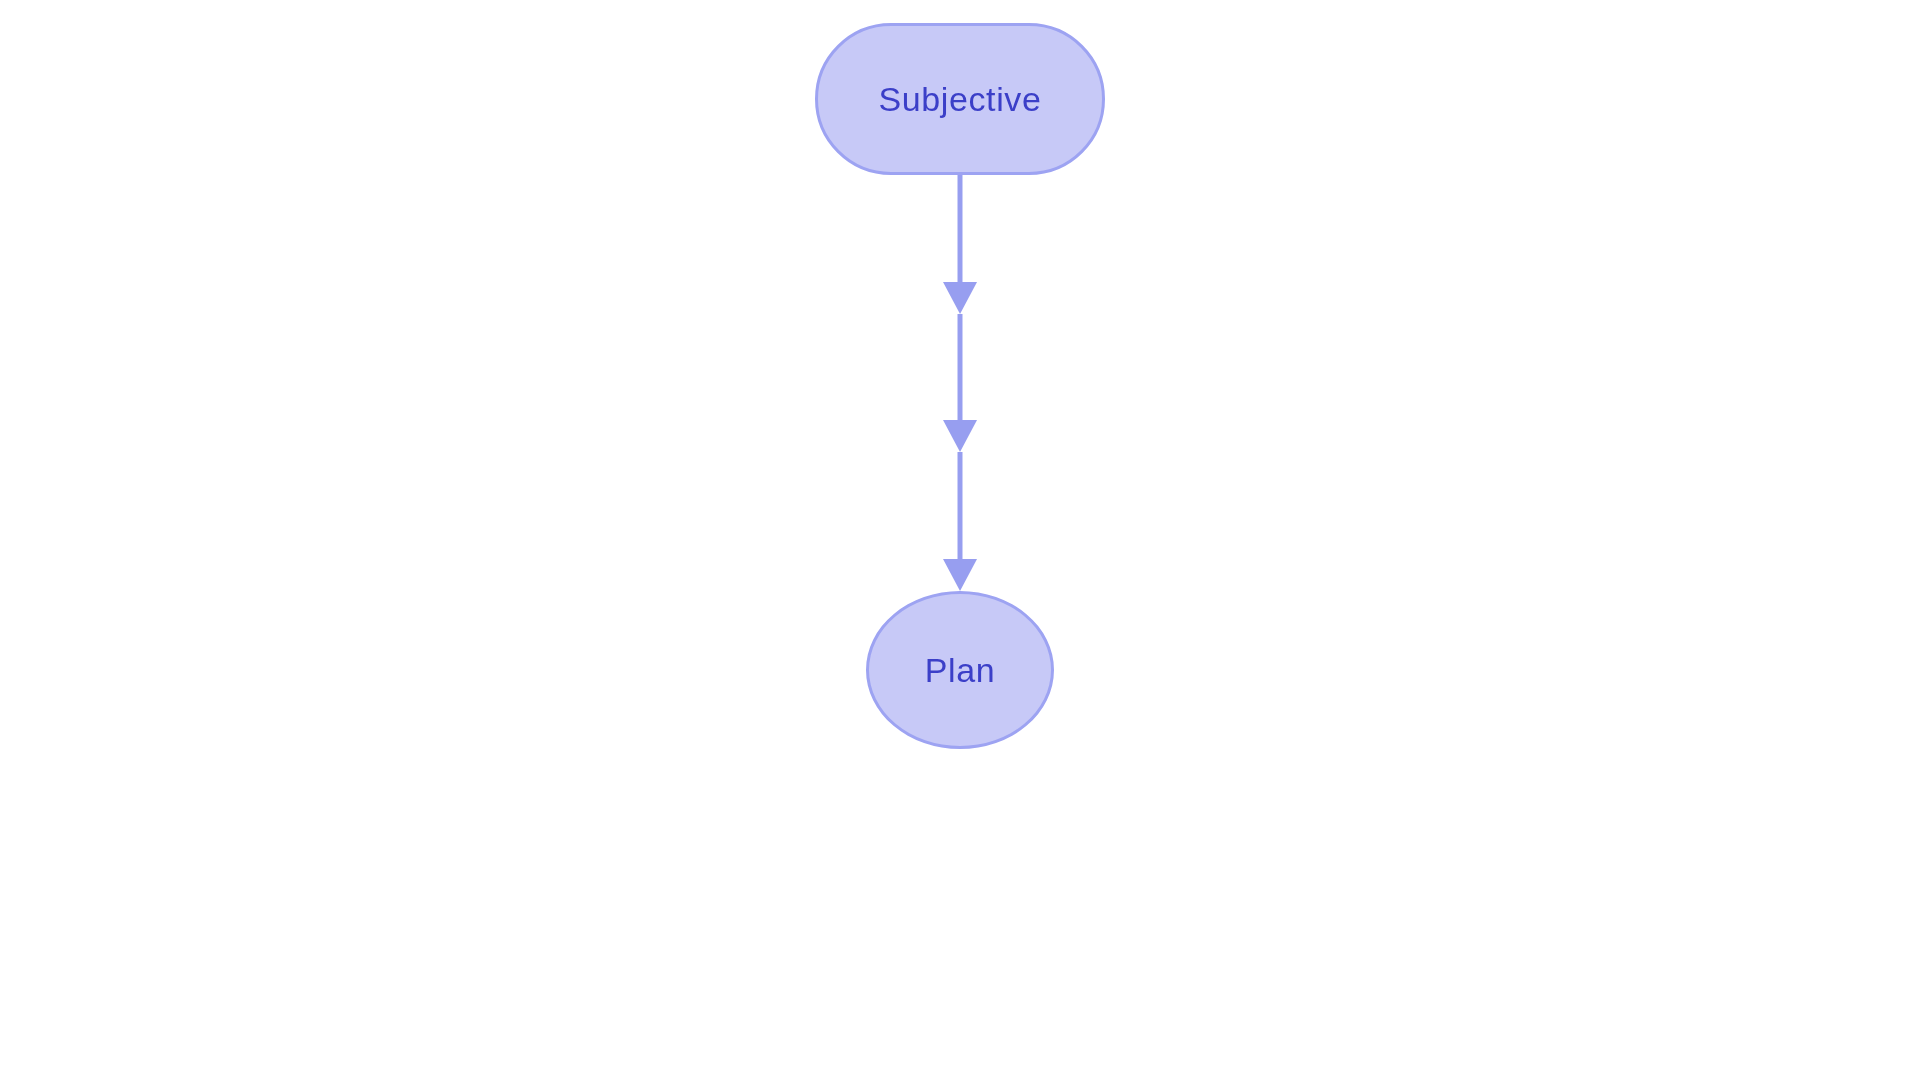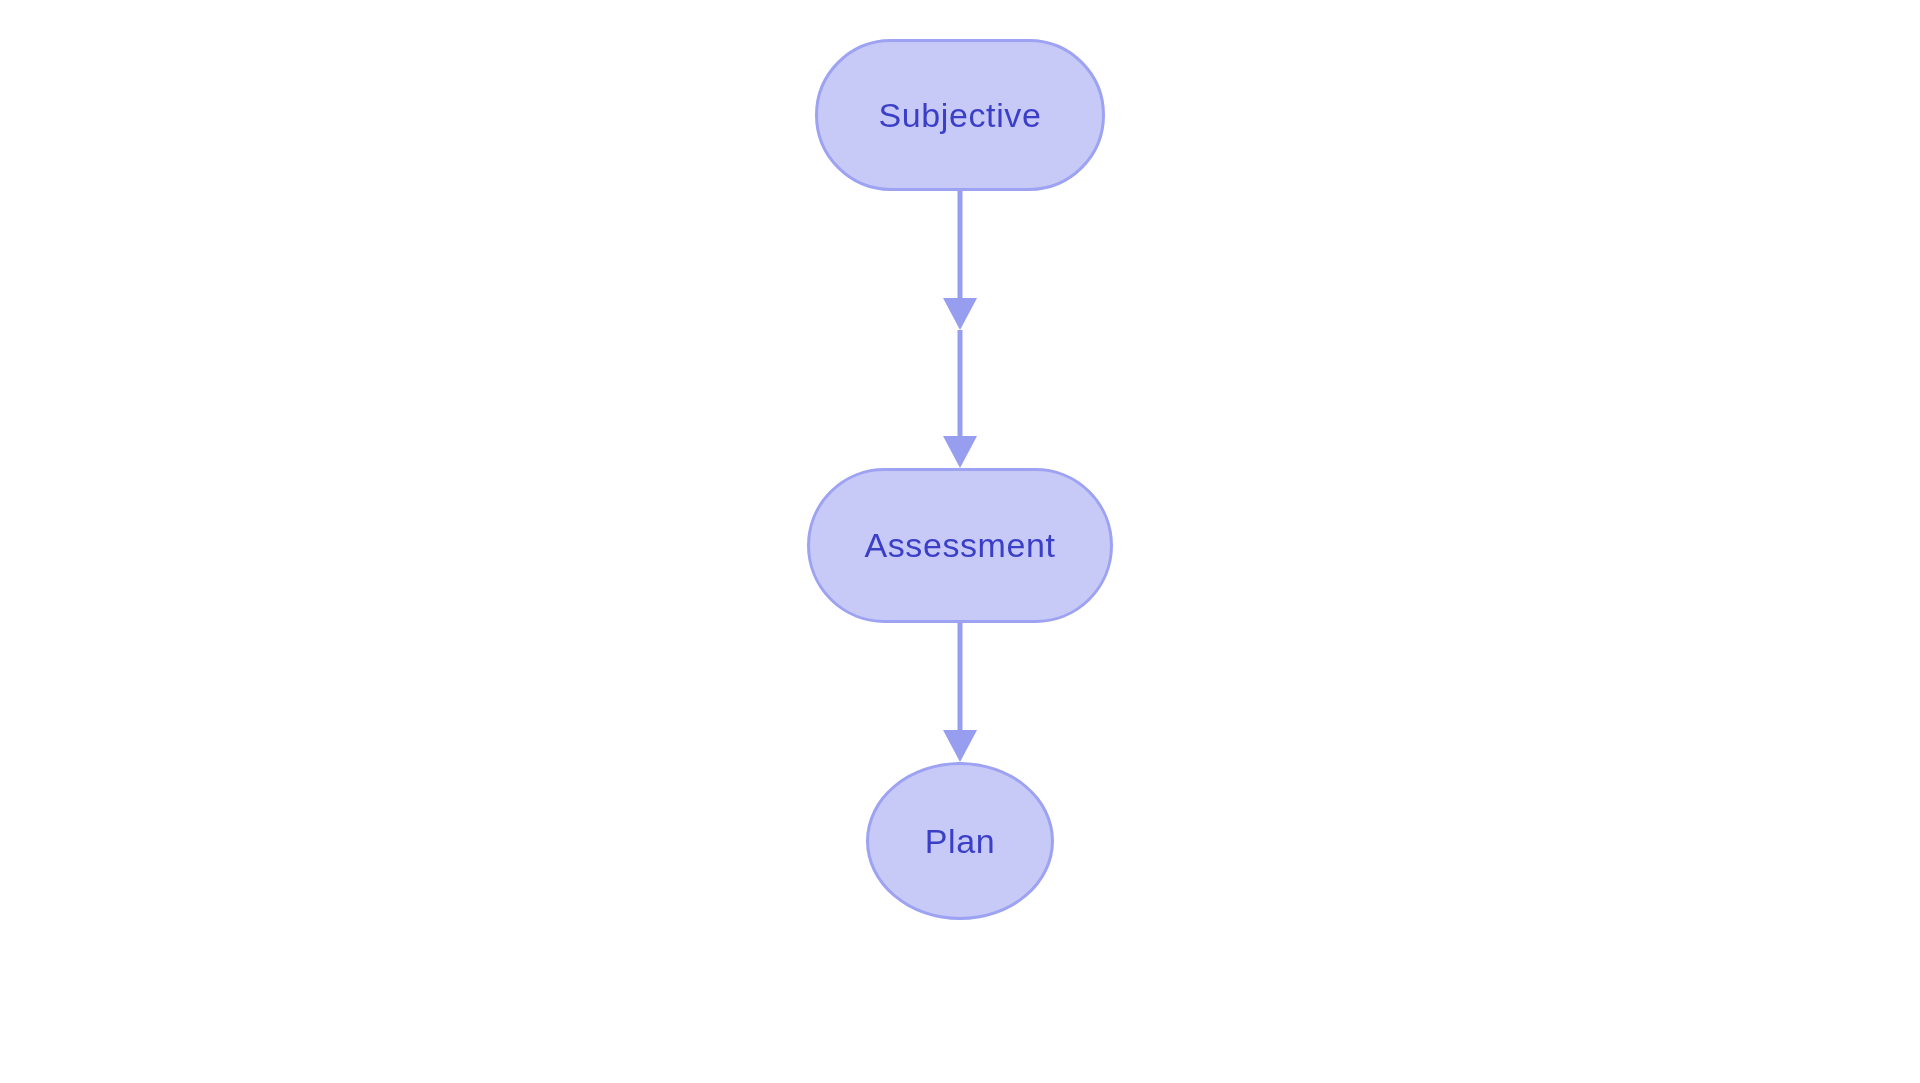--- a/index.html
+++ b/index.html
@@ -11,21 +11,21 @@
     overflow: hidden;
     font-family: "Liberation Sans", sans-serif;
   }
 
   .canvas {
     width: 1920px;
     height: 1083px;
     display: flex;
     flex-direction: column;
     align-items: center;
-    padding-top: 39px;
+    padding-top: 23px;
   }
 
   .node {
     display: flex;
     align-items: center;
     justify-content: center;
     background: #c7c9f7;
     border: 3.5px solid #9da3f2;
     border-radius: 999px;
     color: #3b3fc8;
@@ -57,23 +57,20 @@
     <line x1="22" y1="0" x2="22" y2="109" stroke="#979ef0" stroke-width="5"></line>
     <polygon points="5,107 39,107 22,139" fill="#979ef0"></polygon>
   </svg>
 
 
   <svg class="arrow" width="44" height="138" viewBox="0 0 44 138">
     <line x1="22" y1="0" x2="22" y2="108" stroke="#979ef0" stroke-width="5"></line>
     <polygon points="5,106 39,106 22,138" fill="#979ef0"></polygon>
   </svg>
 
-  <div class="node node-assessment">
-    <span>Assessment</span>
-  </div>
 
   <svg class="arrow" width="44" height="139" viewBox="0 0 44 139">
     <line x1="22" y1="0" x2="22" y2="109" stroke="#979ef0" stroke-width="5"></line>
     <polygon points="5,107 39,107 22,139" fill="#979ef0"></polygon>
   </svg>
 
   <div class="node node-plan">
     <span>Plan</span>
   </div>
 

